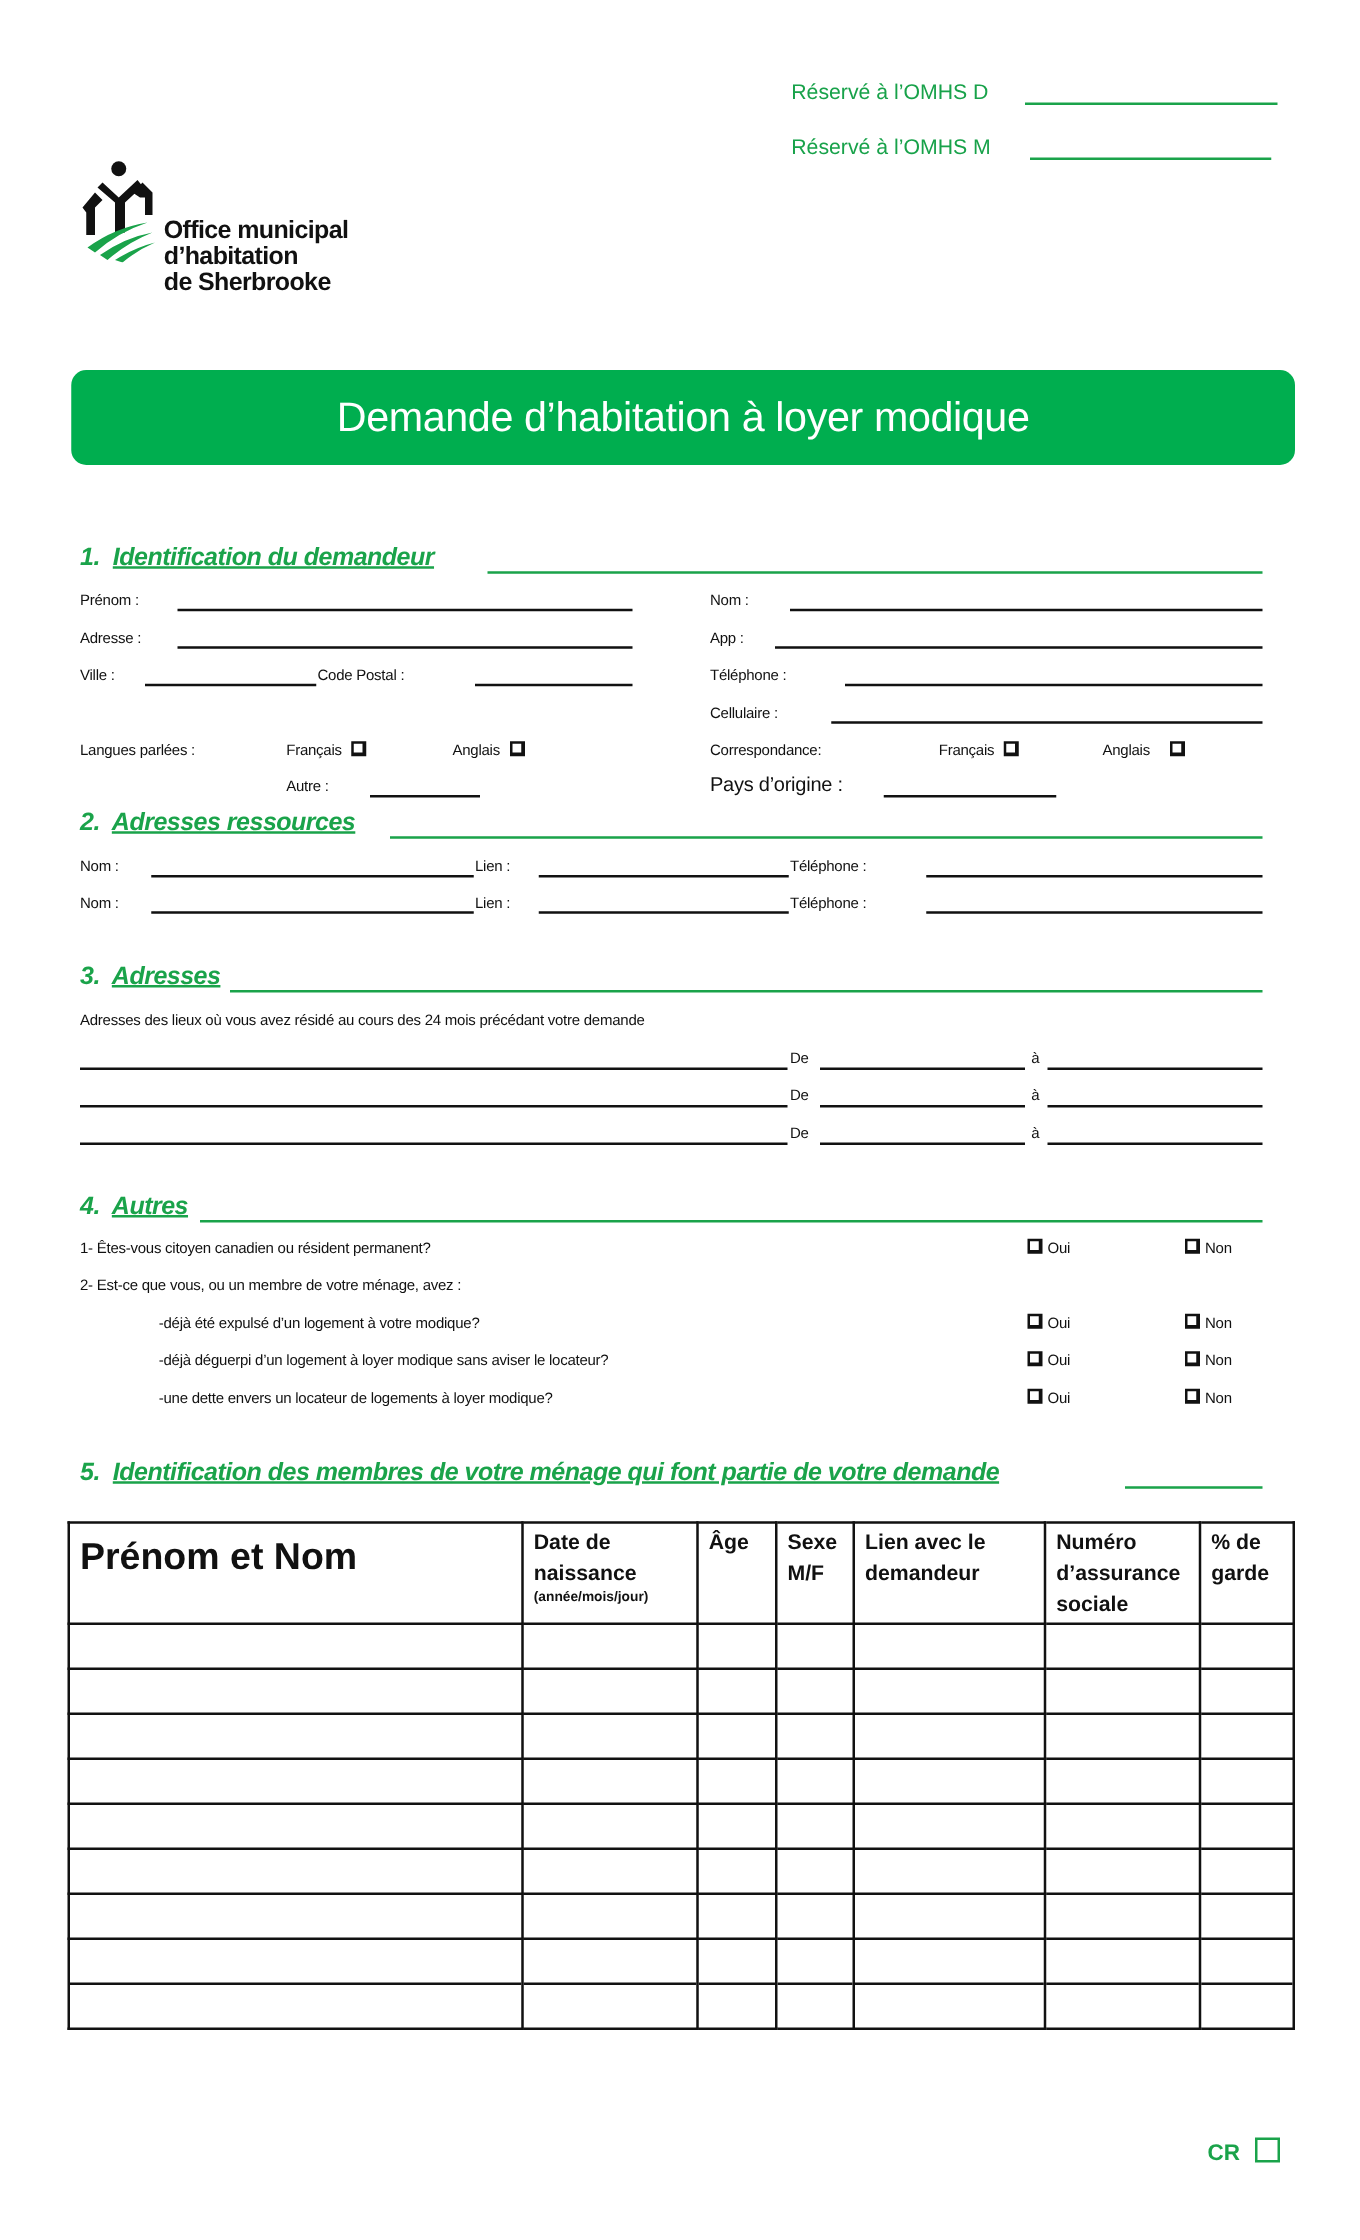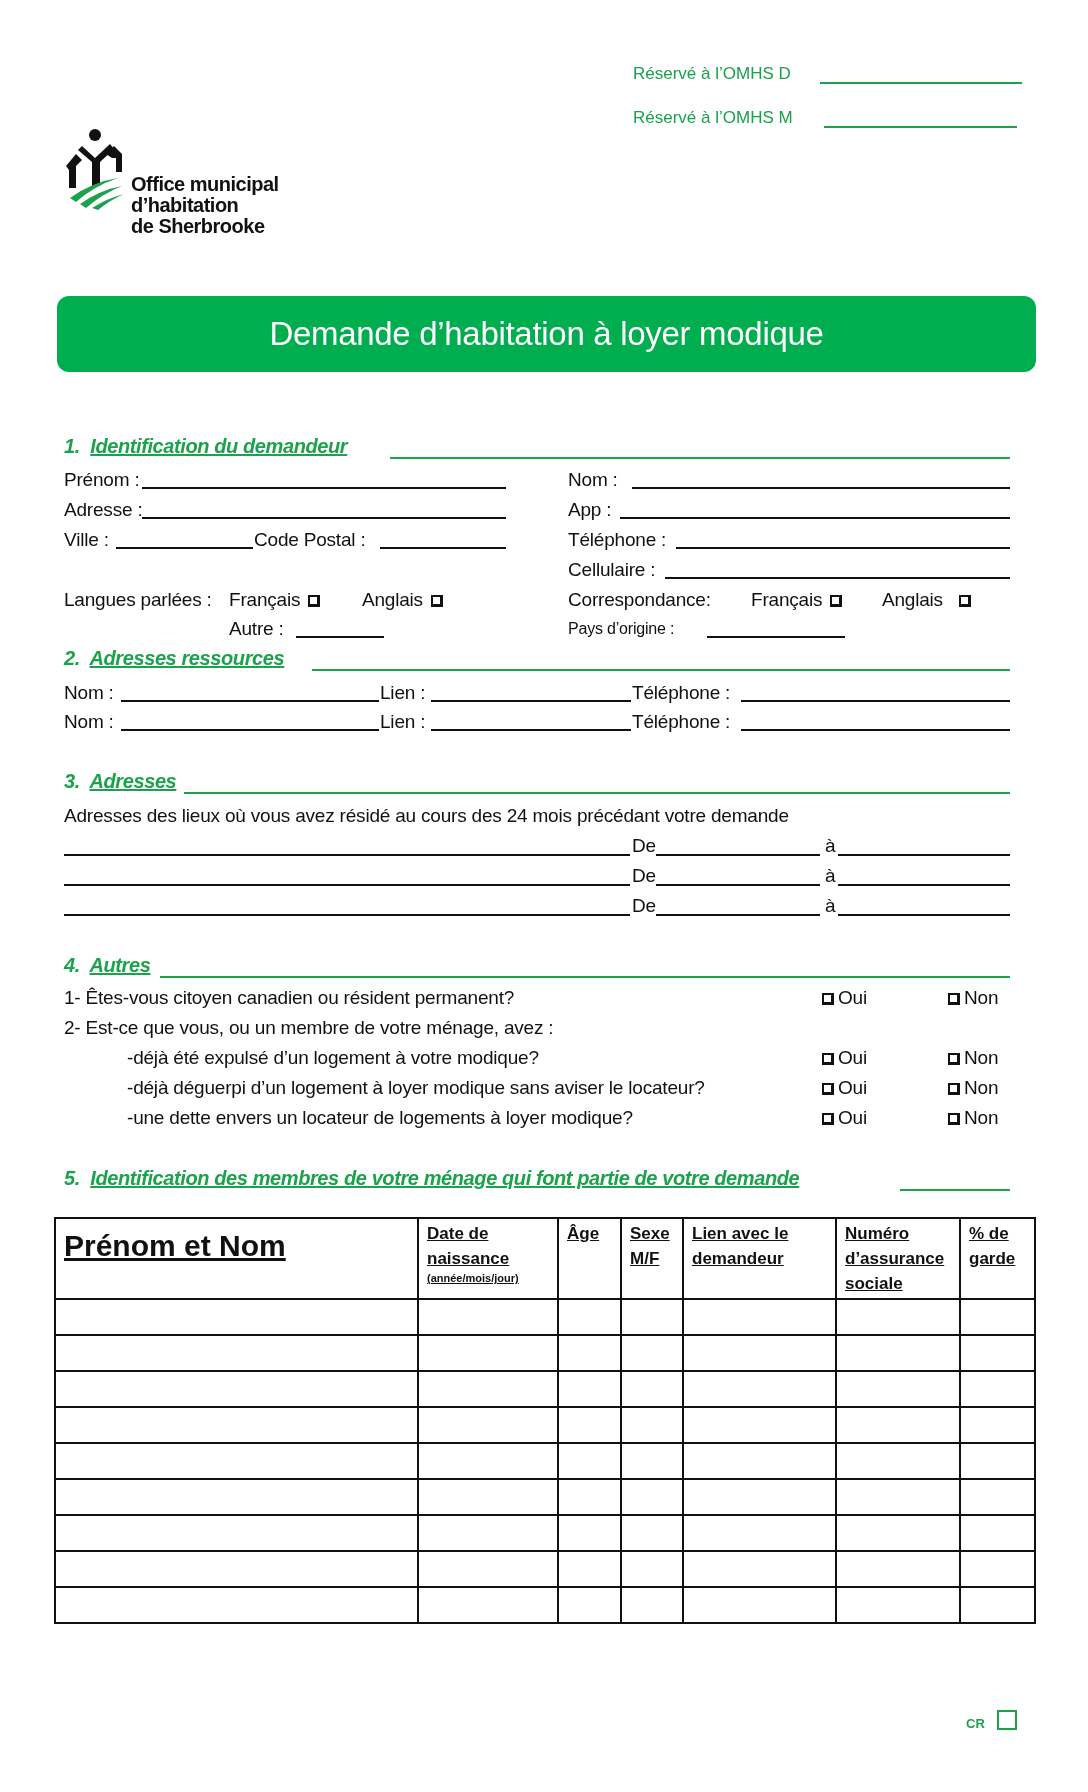--- a/index.html
+++ b/index.html
@@ -1,19 +1,19 @@
 <!DOCTYPE html>
 <html><head>
 <meta charset="utf-8">
 <style>
   * { box-sizing: border-box; margin: 0; padding: 0; }
   html, body { width: 1088px; height: 1792px; background: #ffffff; overflow: hidden; }
   body { position: relative; font-family: "Liberation Sans", "DejaVu Sans", sans-serif; color: #111; }
   .abs { position: absolute; }
-  .txt { font-size: 19px; line-height: 20px; white-space: nowrap; letter-spacing: -0.2px; }
+  .txt { font-size: 12px; line-height: 20px; white-space: nowrap; letter-spacing: -0.2px; }
   .line { position: absolute; border-bottom: 2px solid #111; height: 0; }
   .gline { position: absolute; border-bottom: 2px solid #1aa34a; height: 0; }
   .reserve { font-size: 17px; color: #18a24a; white-space: nowrap; }
   .sec-title { position: absolute; font-size: 20px; font-weight: bold; font-style: italic; color: #1aa34a; white-space: nowrap; letter-spacing: -0.4px; }
   .sec-title .u { text-decoration: underline; text-decoration-thickness: 2px; }
   .sec-rule { position: absolute; height: 0; border-bottom: 2px solid #1aa34a; }
   .cb { display: inline-block; width: 12px; height: 12px; border: 2px solid #111; border-right-width: 3px; border-bottom-width: 3px; vertical-align: -1px; margin-right: 4px; }
   .cb-after { margin-left: 8px; margin-right: 0; }
 
   
@@ -25,21 +25,21 @@
 
   
   #members { position: absolute; left: 54px; top: 1217px; width: 980px; border-collapse: collapse; table-layout: fixed; }
   #members td, #members th { border: 2px solid #111; padding: 0; vertical-align: top; }
   #members th { text-align: left; font-weight: bold; font-size: 17px; line-height: 25px; padding: 2px 8px; }
   #members th.big { font-size: 30px; line-height: 30px; padding: 12px 8px; }
   #members th small { display: block; font-size: 11px; line-height: 14px; font-weight: bold; }
   #members tr.group td { background: #c6e9d4; color: #107a3a; font-style: italic; font-weight: bold; font-size: 20px; padding: 4px 8px; height: 36px; }
   #members tr.row td { height: 36px; }
   #members tr.row.thin td { border-bottom-width: 1px; }
-  #cr { position: absolute; left: 966px; top: 1710px; font-size: 13px; font-weight: bold; color: #1aa34a; }
+  #cr { position: absolute; left: 966px; top: 1710px; font-size: 18px; font-weight: bold; color: #1aa34a; }
   #cr .box { display: inline-block; width: 20px; height: 20px; border: 2px solid #1aa34a; margin-left: 12px; vertical-align: -2px; }
 </style>
 </head>
 <body>
 
 <div class="abs reserve" style="left:633px; top:64px;">Réservé à l’OMHS  D</div>
 <div class="gline" style="left:820px; top:82px; width:202px;"></div>
 <div class="abs reserve" style="left:633px; top:108px;">Réservé à l’OMHS  M</div>
 <div class="gline" style="left:824px; top:126px; width:193px;"></div>
 
@@ -191,21 +191,21 @@
   <colgroup>
     <col style="width:363px">
       <col style="width:140px">
       <col style="width:63px">
       <col style="width:62px">
       <col style="width:153px">
       <col style="width:124px">
       <col style="width:75px">
   </colgroup>
   <tbody>
-      <tr style="height:80px;text-decoration:underline;">
+      <tr style="height:80px;">
     <th class="big">Prénom et Nom</th>
     <th><span>Date de naissance</span><small>(année/mois/jour)</small></th>
     <th>Âge</th>
     <th>Sexe M/F</th>
     <th>Lien avec le demandeur</th>
     <th>Numéro d’assurance sociale</th>
     <th>% de garde</th>
   </tr>
   <tr class="row">
     <td></td>

